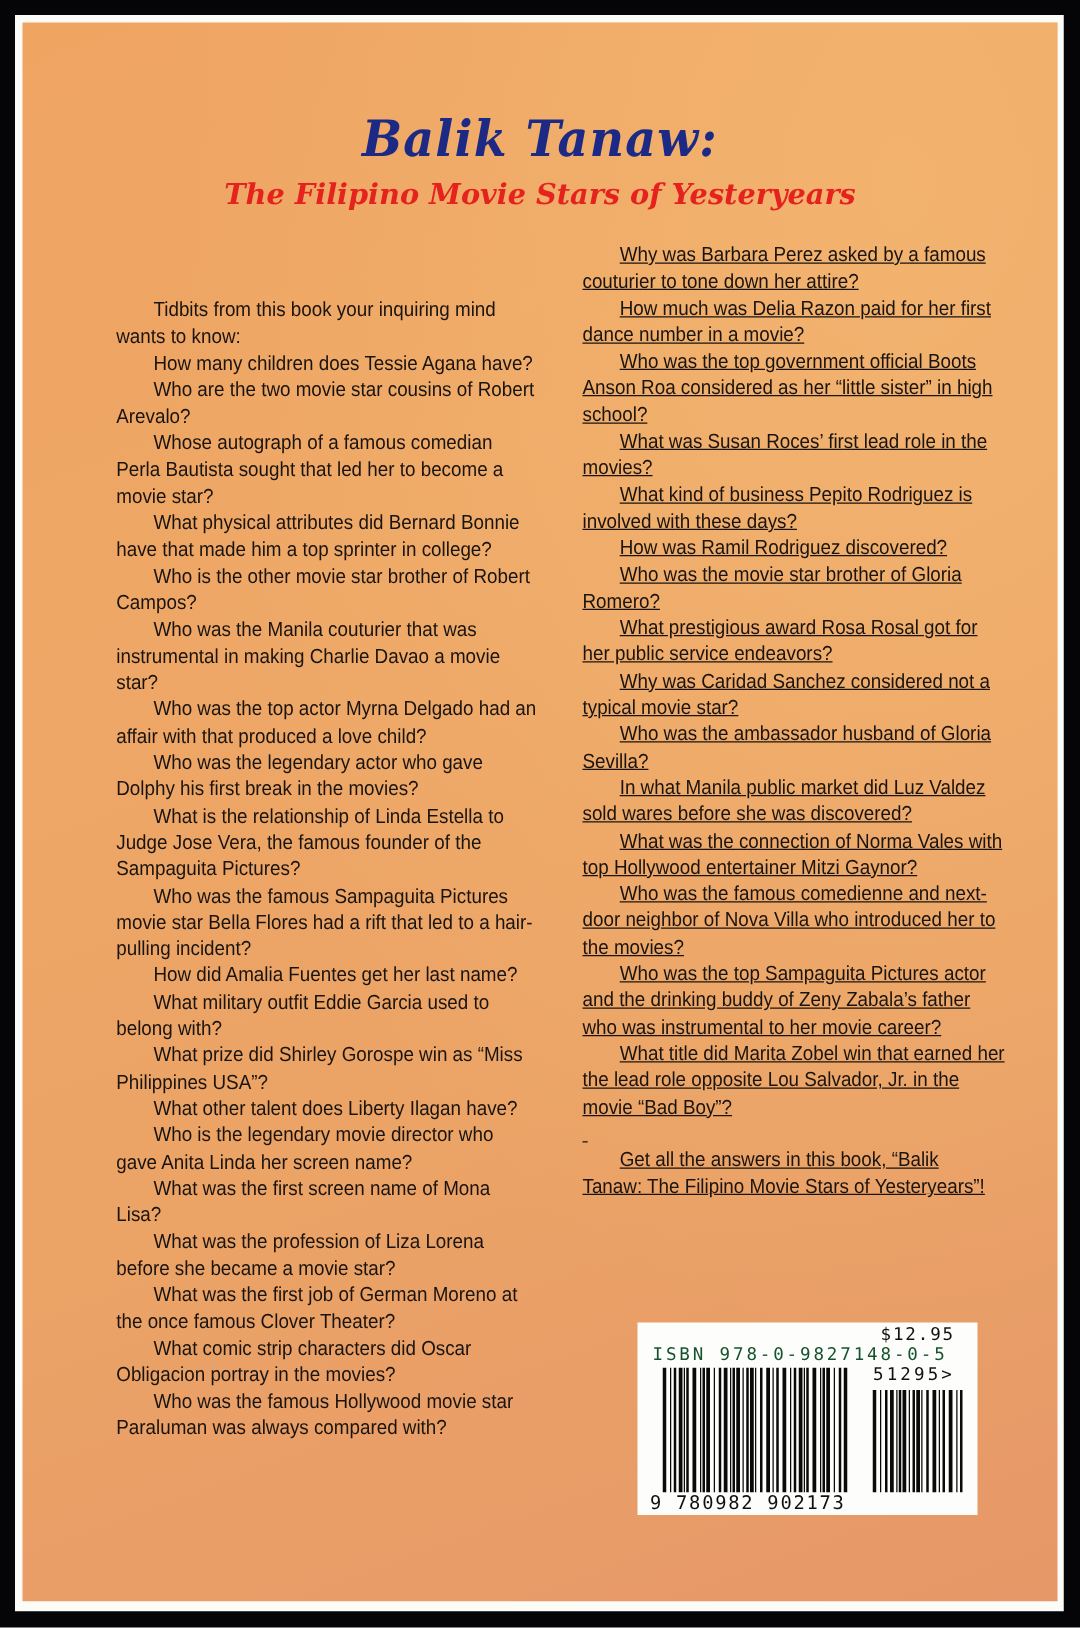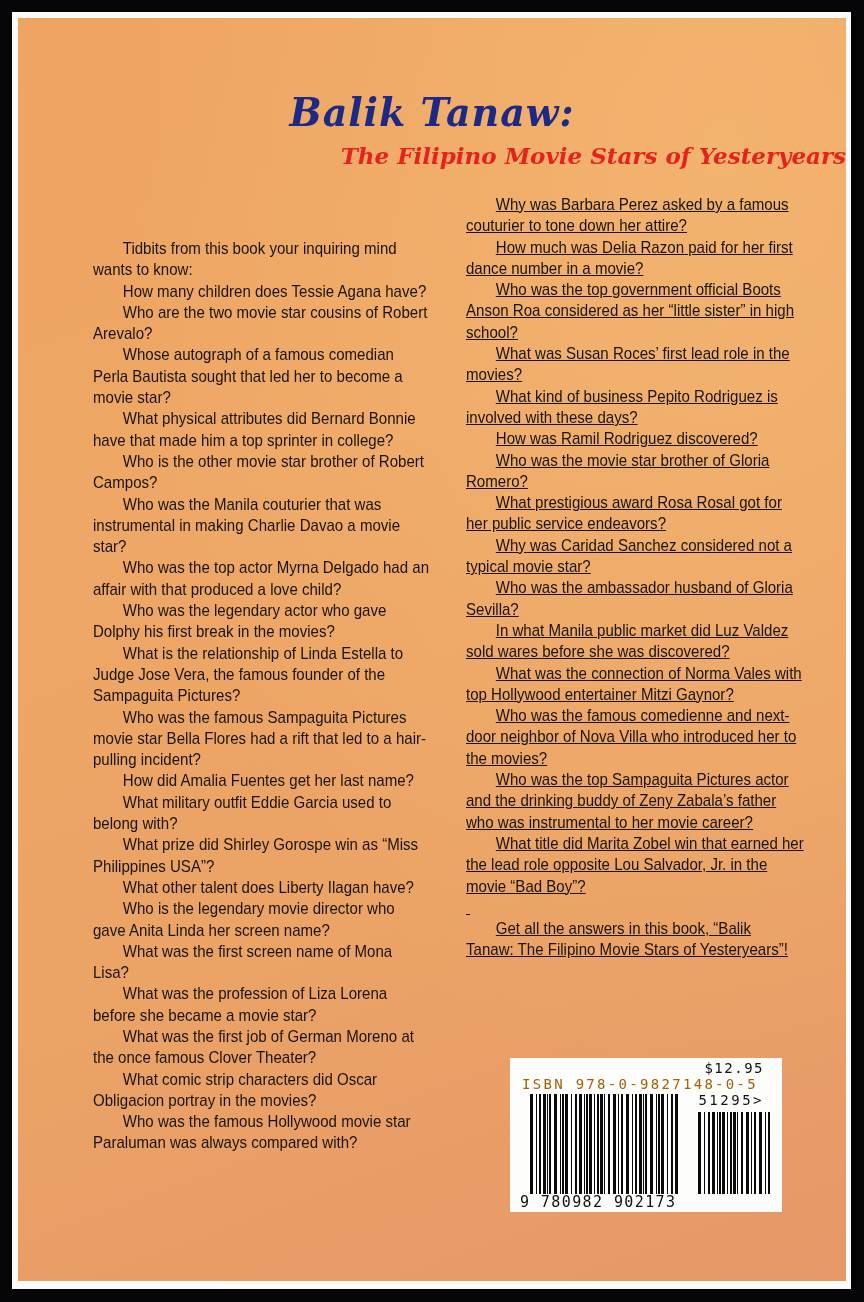--- a/index.html
+++ b/index.html
@@ -17,36 +17,36 @@
       linear-gradient(160deg, #efa462 0%, #eea766 35%, #eba366 65%, #e69868 100%);
     overflow: hidden;
   }
   .title {
     position: absolute; left: 0; top: 70px; width: 828px; text-align: center;
     font-family: "DejaVu Serif", serif; font-style: italic; font-weight: bold;
     font-size: 40px; color: #1c2a86; letter-spacing: 1px; line-height: 48px;
     transform: scaleX(0.95);
   }
   .subtitle {
-    position: absolute; left: 0; top: 123px; width: 828px; text-align: right;
+    position: absolute; left: 0; top: 123px; width: 828px; text-align: center;
     font-family: "DejaVu Serif", serif; font-style: italic; font-weight: bold;
     font-size: 23px; color: #e5221d; line-height: 30px;
   }
   .col {
     position: absolute; top: 176px; font-size: 16.2px; line-height: 21.3px; color: #1a1410;
   }
   .col .ln { white-space: nowrap; display: block; height: 21.3px; transform-origin: left center; transform: scaleX(0.93); }
   .col .ln.ind { padding-left: 32px; }
   .col-left { left: 75px; width: 370px; margin-top: 44px; }
   .col-right { left: 448px; width: 370px; text-decoration: underline; }
   .barcode-box {
     position: absolute; left: 492px; top: 1040px; width: 272px; height: 154px; background: #fdfdfb;
   }
   .bc-price { position: absolute; right: 18px; top: 2px; font-family: "DejaVu Sans Mono", monospace; font-size: 14px; letter-spacing: 1.5px; color: #111; }
-  .bc-isbn { position: absolute; left: 12px; top: 18px; font-family: "DejaVu Sans Mono", monospace; font-size: 14px; letter-spacing: 2.3px; color: #a16207; }
+  .bc-isbn { position: absolute; left: 12px; top: 18px; font-family: "DejaVu Sans Mono", monospace; font-size: 14px; letter-spacing: 2.3px; color: #14532d; }
   .bc-addon { position: absolute; right: 18px; top: 34px; font-family: "DejaVu Sans Mono", monospace; font-size: 14px; letter-spacing: 2.5px; color: #111; margin-left: 24px; }
   .bc-main { position: absolute; left: 20px; top: 36px; width: 148px; height: 100px; }
   .bc-add { position: absolute; left: 188px; top: 54px; width: 74px; height: 82px; }
   .bc-digits { position: absolute; left: 10px; top: 135px; font-family: "DejaVu Sans Mono", monospace; font-size: 15px; letter-spacing: 1.4px; color: #111; }
   .bars { width: 100%; height: 100%; display: block; }
 </style>
 </head>
 <body>
 
 <div class="white-frame"></div>

